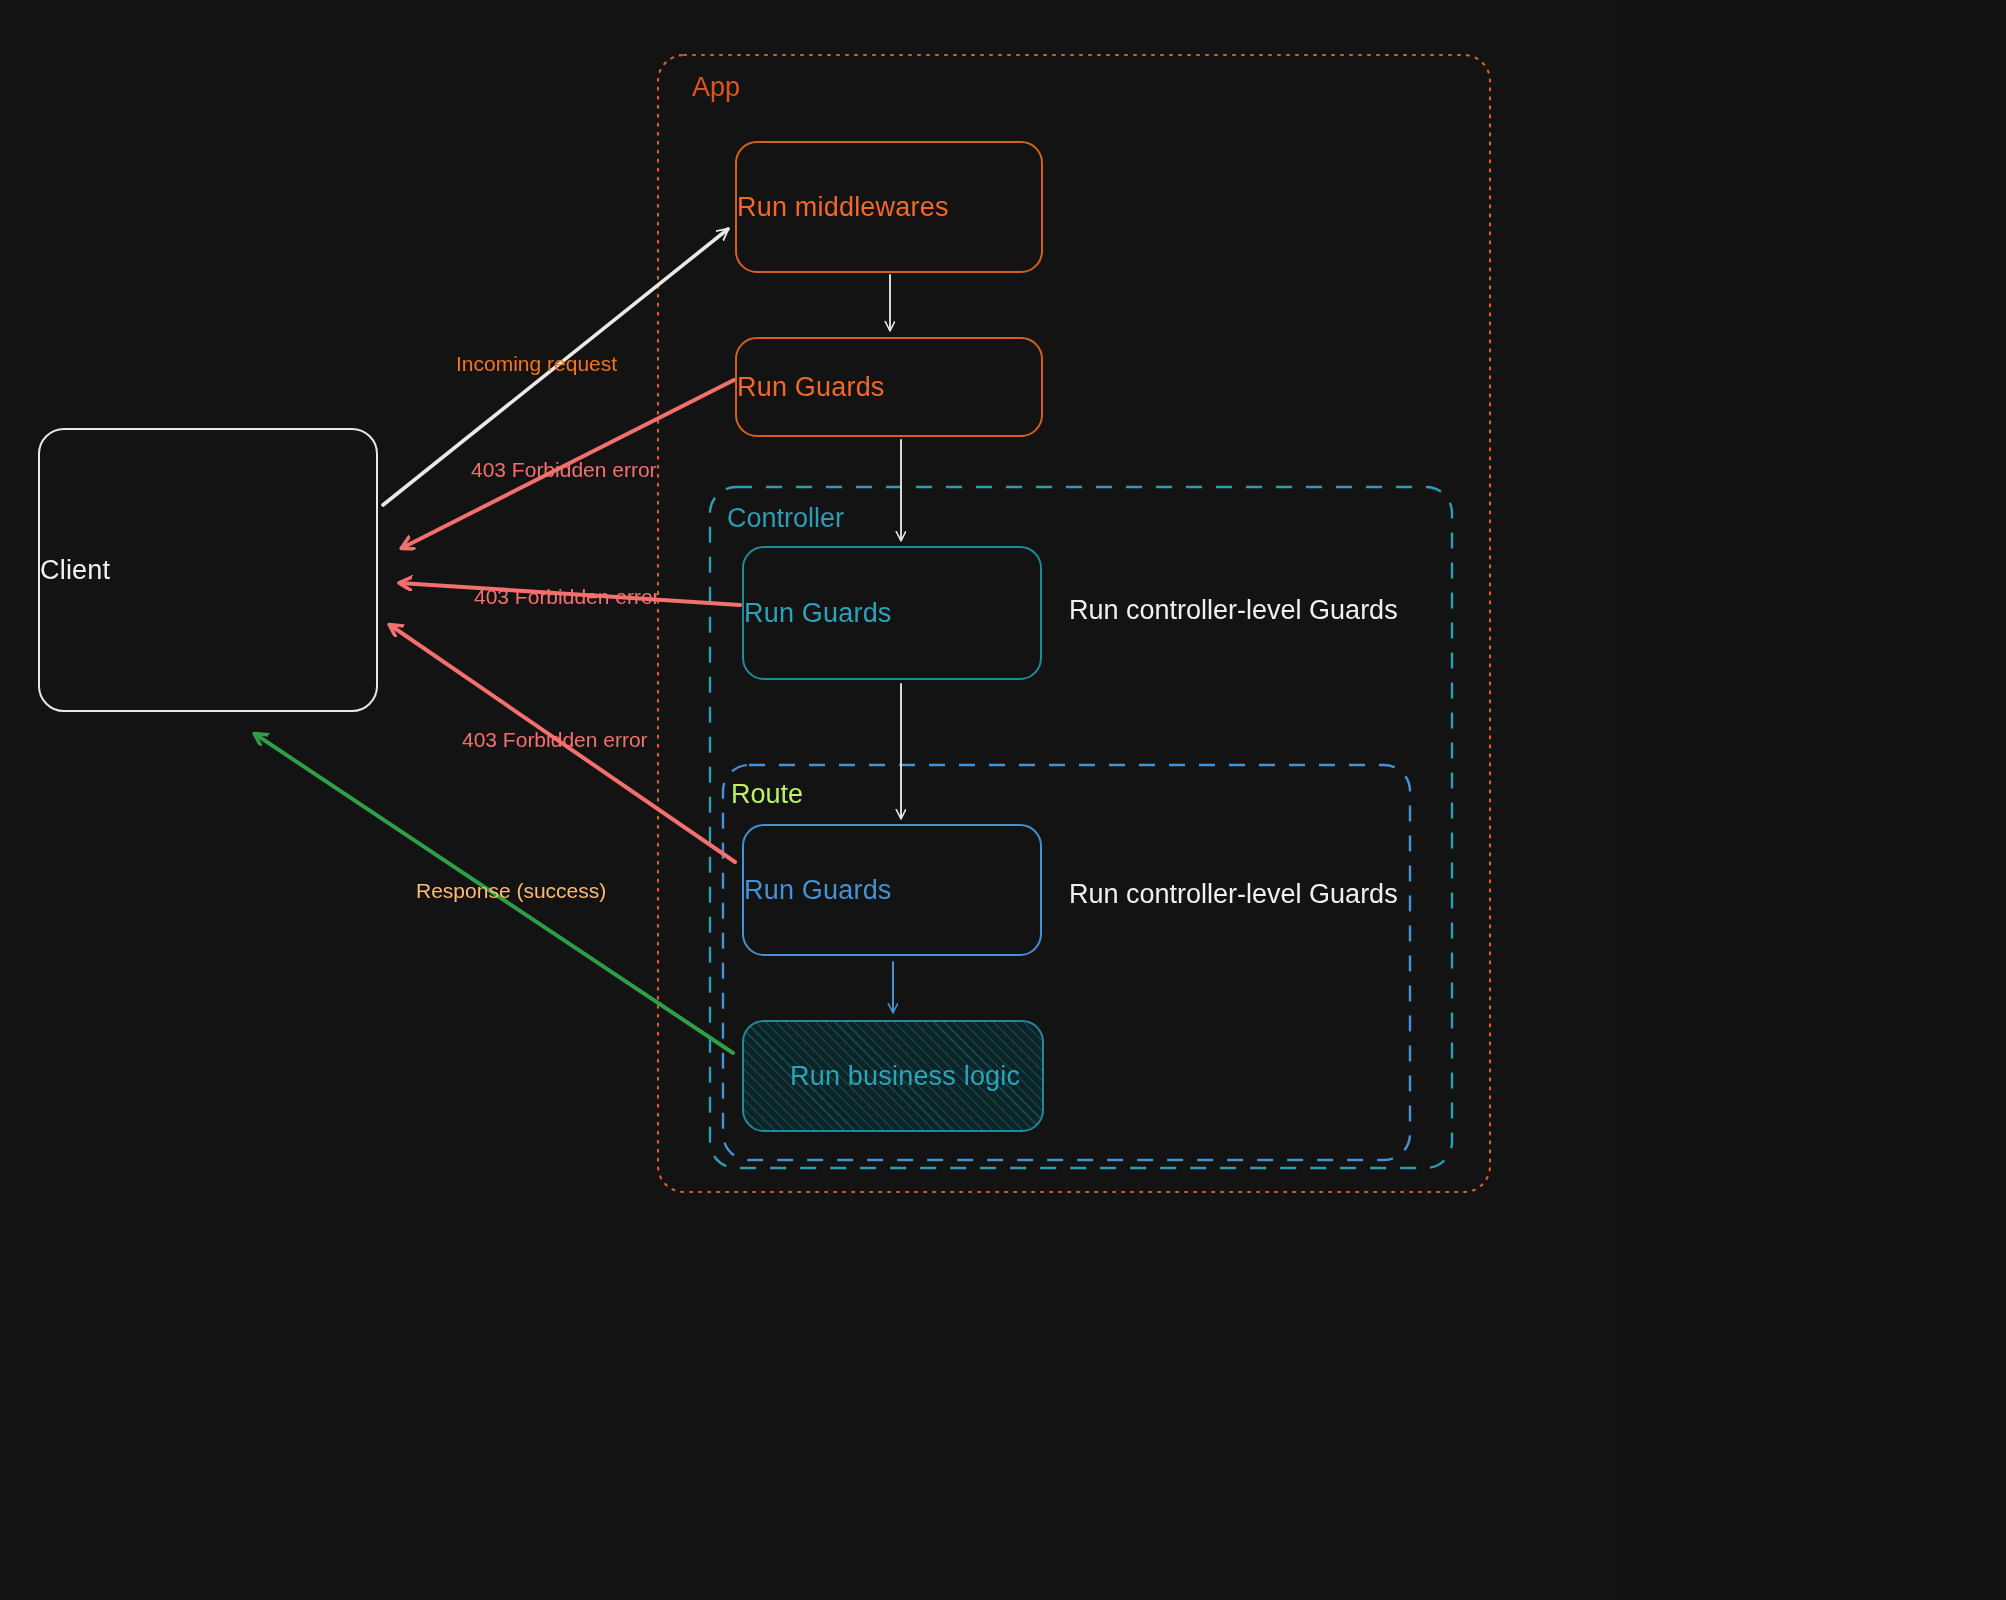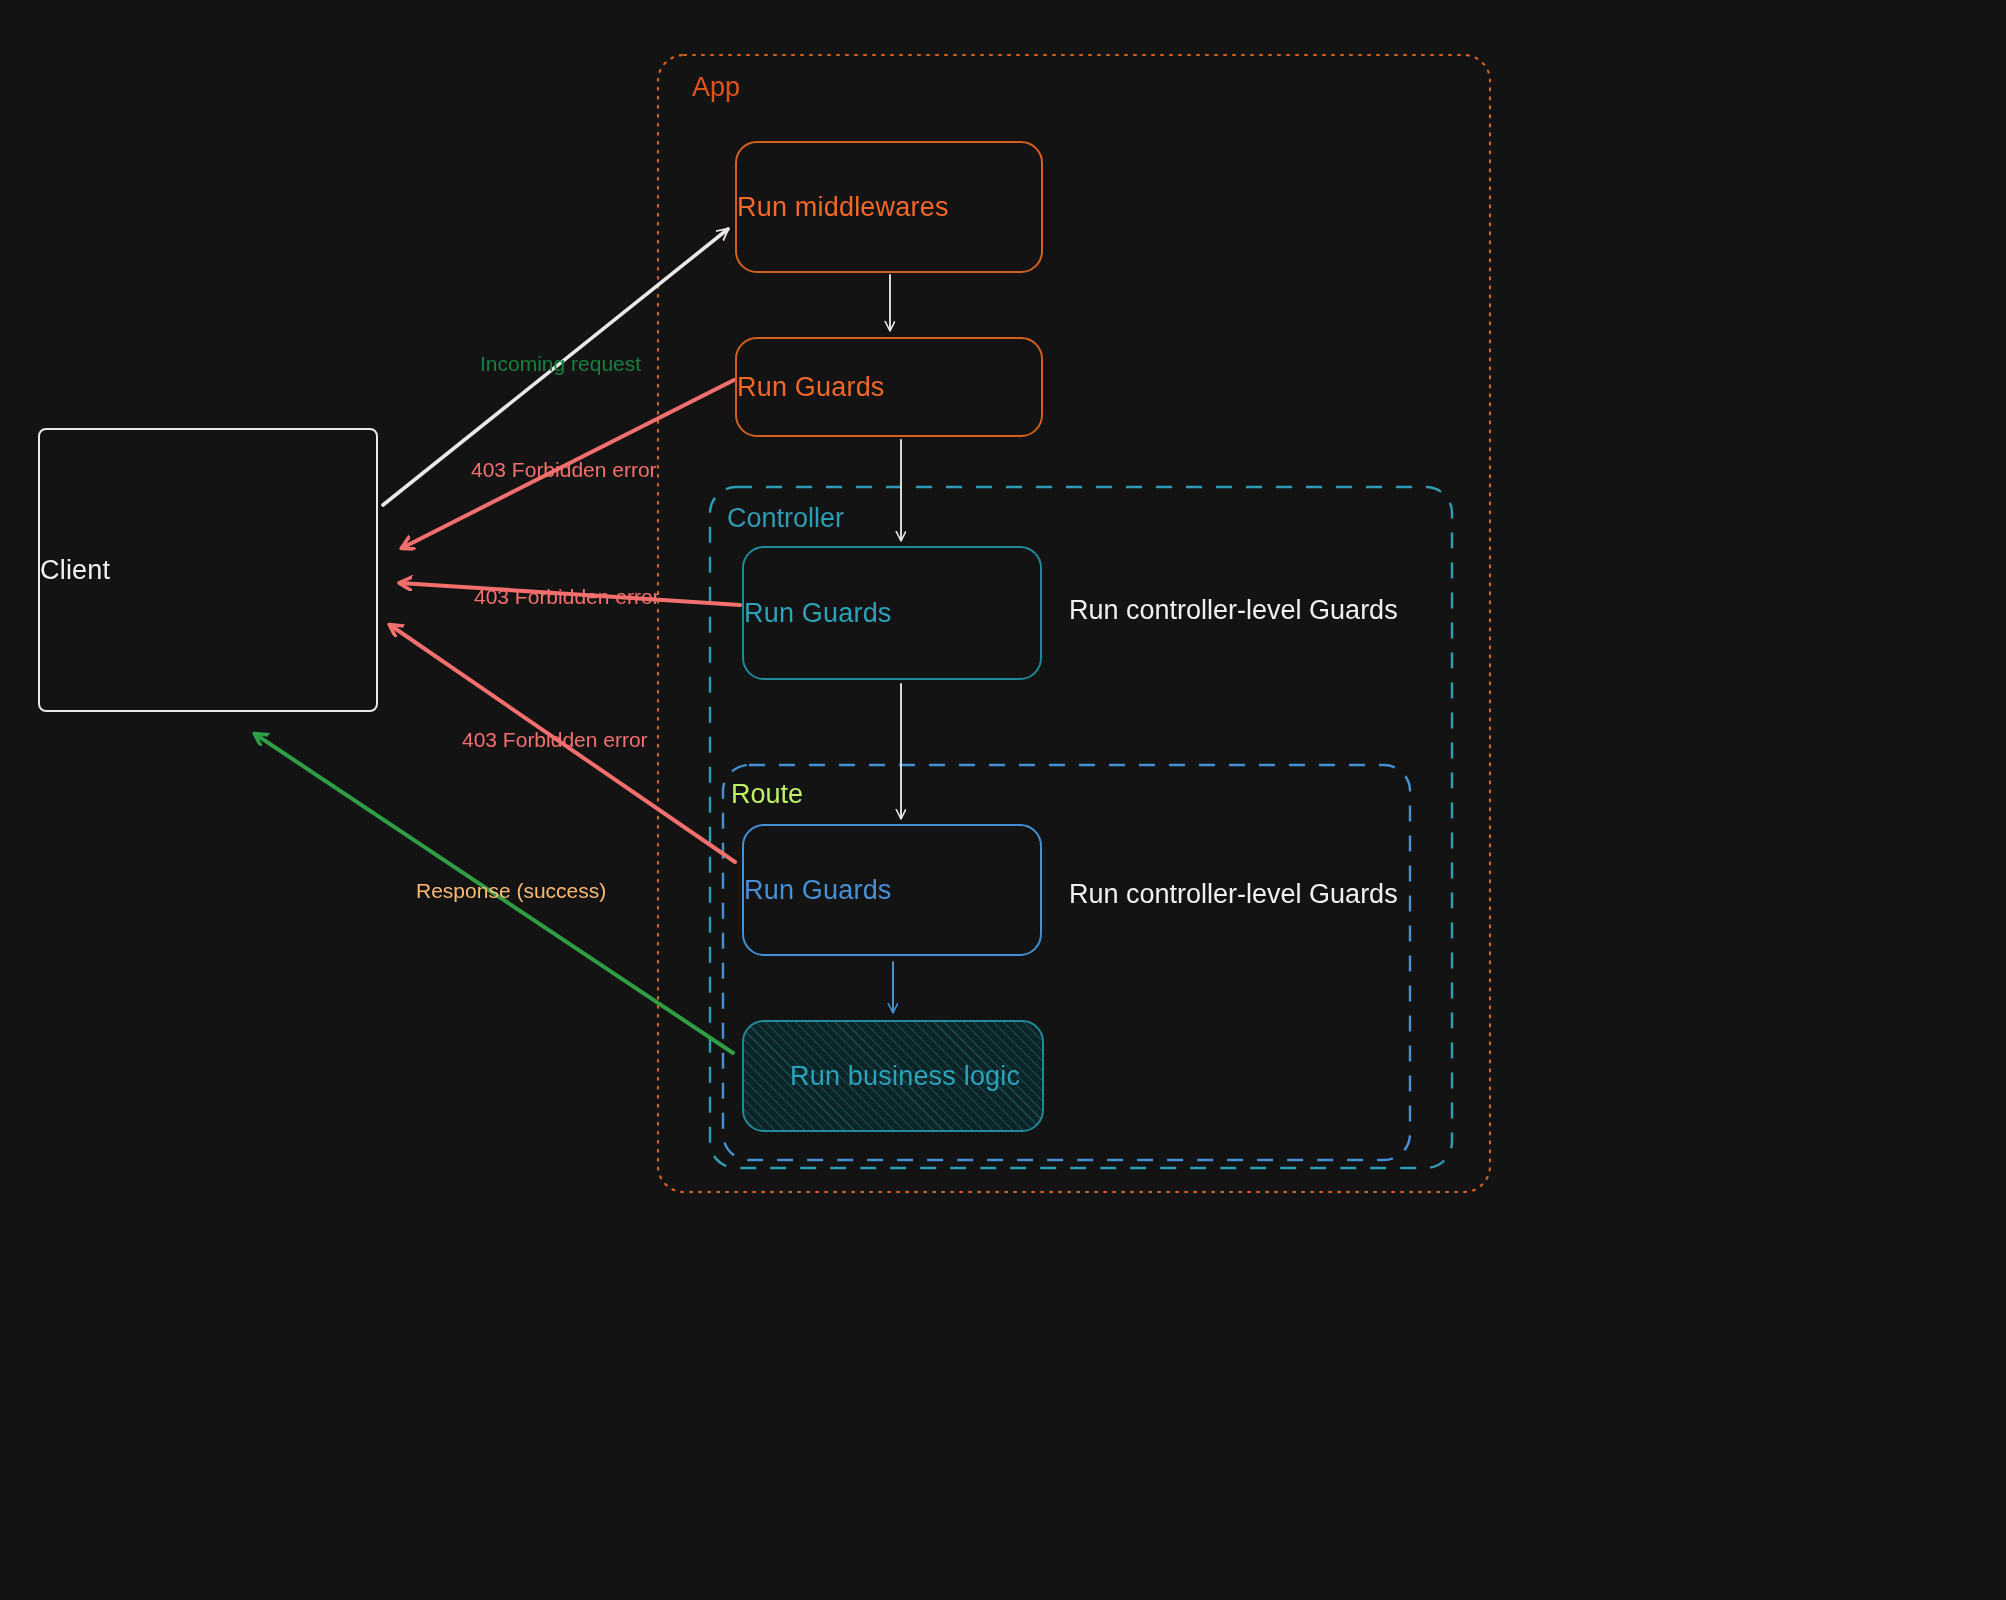--- a/index.html
+++ b/index.html
@@ -38,21 +38,21 @@
   }
   .node-label {
     font-size: 27px;
     letter-spacing: 0.2px;
     white-space: nowrap;
   }
 
   .node-client {
     left: 38px; top: 428px; width: 340px; height: 284px;
     border: 2.5px solid #e8e8e8;
-    border-radius: 8px;
+    border-radius: 26px;
   }
   .node-client .node-label { color: #f2f2f2; }
 
   .node-middlewares {
     left: 735px; top: 141px; width: 308px; height: 132px;
     border: 2.5px solid #d4601f;
   }
   .node-middlewares .node-label { color: #f2682a; }
 
   .node-app-guards {
@@ -107,21 +107,21 @@
     color: #f0f0f0;
     line-height: 1.35;
   }
   .ann-app-level     { left: 1069px; top: 355px; }
   .ann-ctrl-level    { left: 1069px; top: 592px; }
   .ann-route-level   { left: 1069px; top: 876px; }
 
   .ann-edge {
     font-size: 21px;
   }
-  .ann-incoming   { left: 480px;  top: 352px; color: #15803d; }
+  .ann-incoming   { left: 456px;  top: 352px; color: #f97316; }
   .ann-403-a      { left: 471px;  top: 458px; color: #f4706e; }
   .ann-403-b      { left: 474px;  top: 585px; color: #f4706e; }
   .ann-403-c      { left: 462px;  top: 728px; color: #f4706e; }
   .ann-response   { left: 416px;  top: 879px; color: #fdba74; }
 </style>
 </head>
 <body>
 
 <div id="canvas">
 

